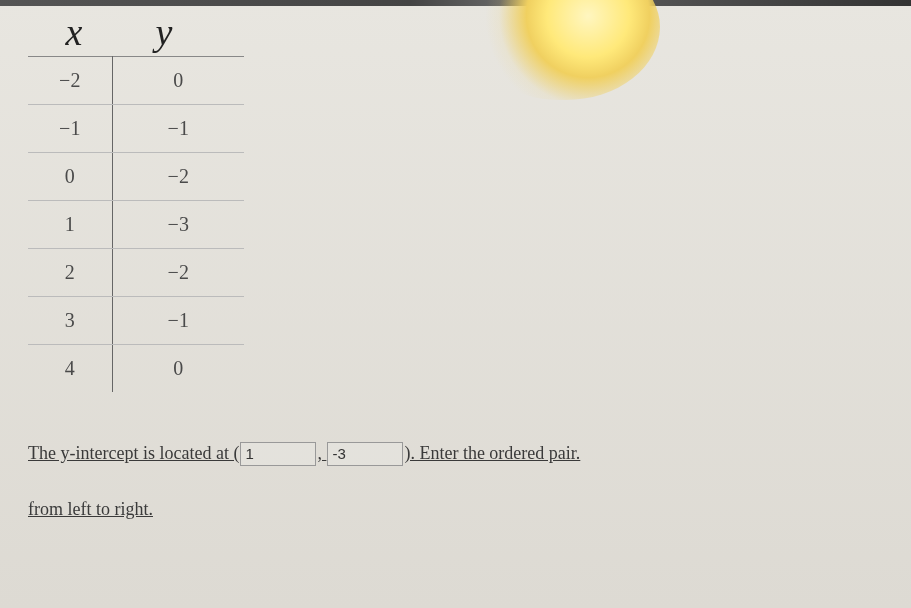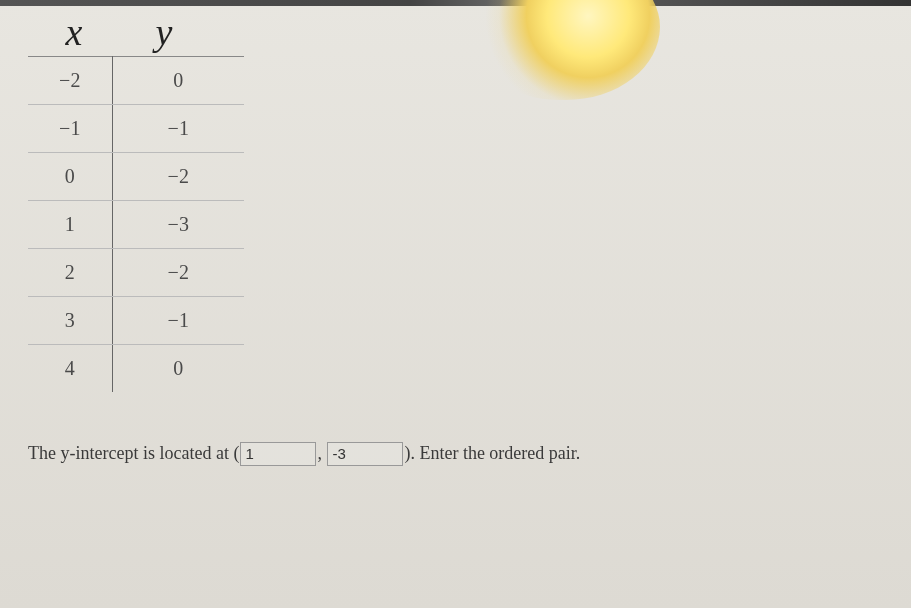--- a/index.html
+++ b/index.html
@@ -64,21 +64,21 @@
       border-bottom: 1px solid #bbb;
     }
     .xy-table tr:last-child td { border-bottom: none; }
     .questions {
       margin-top: 36px;
       padding-left: 8px;
       font-size: 18px;
       color: #3a3a3a;
       line-height: 2.8;
     }
-    .questions .line { margin-bottom: 6px; }
+    .questions .line { margin-bottom: 6px; text-decoration: underline; }
     .blank {
       display: inline-block;
       width: 76px;
       height: 24px;
       border: 1px solid #999;
       background: rgba(255,255,255,0.15);
       text-align: left;
       font-size: 15px;
       padding: 1px 4px;
       vertical-align: baseline;
@@ -130,15 +130,16 @@
           <td class="xcol">4</td>
           <td class="ycol">0</td>
         </tr>
   </tbody>
     </table>
 
   <div class="questions">
     <div class="line">
       <span>The y-intercept is located at (</span><input class="blank" value="1" style=""><span>, </span><input class="blank" value="-3" style=""><span>). Enter the ordered pair.</span>
     </div>
+    <div class="line">from left to right.</div>
   </div>
 
 </div>
 
 </body></html>

